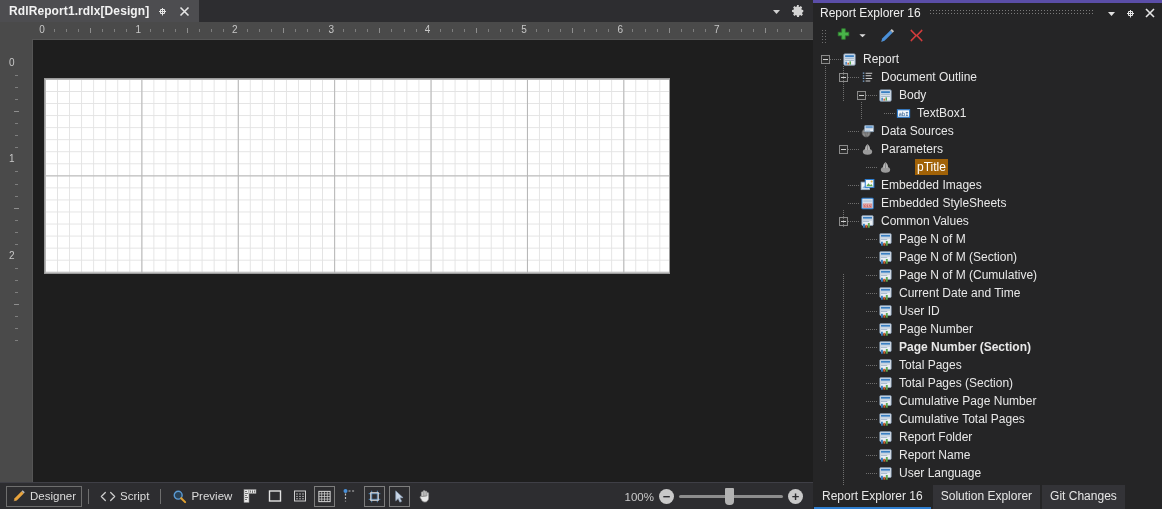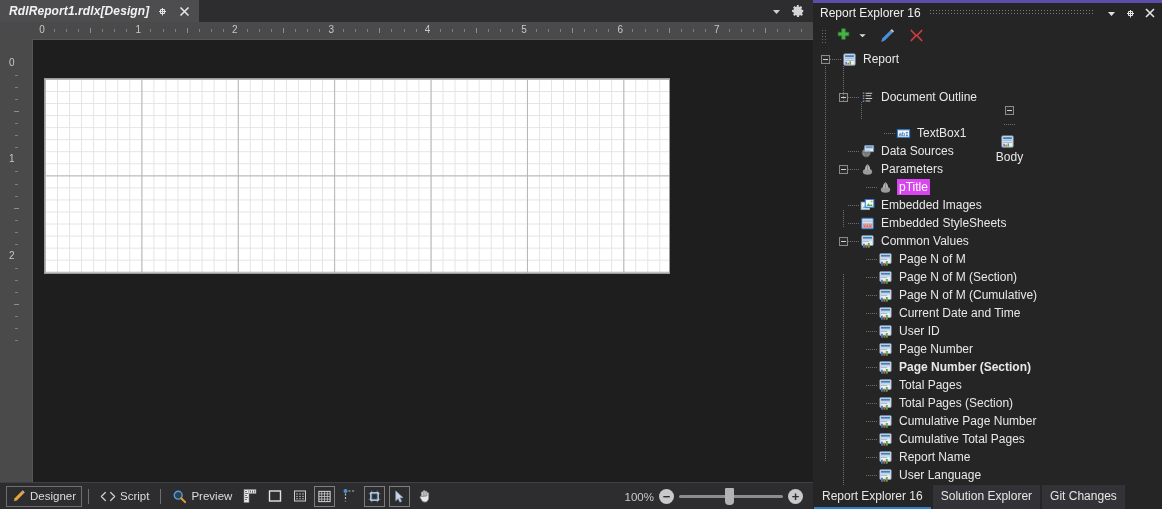--- a/index.html
+++ b/index.html
@@ -26,21 +26,20 @@
     display: flex; flex-direction: column;
   }
 
   
   #tabstrip {
     position: relative;
     height: 22px;
     background: #f9a8d4;
     display: flex; align-items: stretch;
     flex: none;
-    font-style: italic;
   }
   .doc-tab {
     display: flex; align-items: center;
     height: 22px;
     padding: 0 6px 0 9px;
     background: #4d4d50;
     color: #f2f2f2;
     font-size: 12px;
     font-weight: bold;
     white-space: nowrap;
@@ -274,21 +273,21 @@
     width: 11px; height: 18px; flex: none;
     display: inline-flex; align-items: center;
   }
   .node .guide::before {
     content: ""; width: 100%; height: 1px;
     background-image: linear-gradient(to right, #6e6e6e 1px, transparent 1px);
     background-size: 2px 1px;
   }
   .node .nicon { width: 16px; height: 16px; flex: none; margin-right: 4px; display: inline-flex; align-items: center; justify-content: center; }
   .node .nlabel { padding: 0 2px; line-height: 16px; }
-  .node.selected .nlabel { background: #d946ef; color: #ffffff; }
+  .node.selected .nlabel { background: #a16207; color: #ffffff; margin-left: 18px; }
   .vline {
     position: absolute; top: 0; bottom: 0; width: 1px;
     background-image: linear-gradient(to bottom, #6e6e6e 1px, transparent 1px);
     background-size: 1px 2px;
   }
 
   
   #explorer-tabs {
     height: 24px; flex: none;
     display: flex; align-items: stretch;
@@ -624,32 +623,32 @@
               <rect x="3.3" y="3.4" width="9.4" height="2.2" fill="#3a7fc1"></rect>
               <rect x="3.3" y="6.6" width="9.4" height="1" fill="#9ab0c6"></rect>
               <rect x="3.3" y="8.4" width="9.4" height="1" fill="#9ab0c6"></rect>
               <rect x="3.6" y="10.4" width="1.6" height="3" fill="#3a7fc1"></rect>
               <rect x="5.8" y="11.4" width="1.6" height="2" fill="#d4622f"></rect>
               <rect x="8" y="10" width="1.6" height="3.4" fill="#5ba84f"></rect>
             </svg>
           </span>
           <span class="nlabel">Report</span>
         </div>
-        <div class="node" style="padding-left: 26px; margin-top: 20px;">
+        <div class="node" style="padding-left: 26px;">
           <span class="expander"></span>
           <span class="guide"></span>
           <span class="nicon">
             <svg width="15" height="15" viewBox="0 0 16 16">
               <path d="M3 3.4h1.6 M3 6.2h1.6 M3 9h1.6 M3 11.8h1.6" stroke="#7fa8d0" stroke-width="1.3"></path>
               <path d="M6 3.4h7 M6 6.2h6 M6 9h7 M6 11.8h5" stroke="#d0d0d0" stroke-width="1.1"></path>
             </svg>
           </span>
           <span class="nlabel">Document Outline</span>
         </div>
-        <div class="node" style="padding-left: 44px; flex-direction: column;">
+        <div class="node" style="padding-left: 44px;">
           <span class="expander"></span>
           <span class="guide"></span>
           <span class="nicon">
             <svg width="15" height="15" viewBox="0 0 16 16">
               <rect x="2" y="2" width="12" height="12" rx="1" fill="#e9eef4" stroke="#8aa0b8" stroke-width="1"></rect>
               <rect x="3.3" y="3.4" width="9.4" height="2.2" fill="#3a7fc1"></rect>
               <rect x="3.3" y="6.6" width="9.4" height="1" fill="#9ab0c6"></rect>
               <rect x="3.3" y="8.4" width="9.4" height="1" fill="#9ab0c6"></rect>
               <rect x="3.6" y="10.4" width="1.6" height="3" fill="#3a7fc1"></rect>
               <rect x="5.8" y="11.4" width="1.6" height="2" fill="#d4622f"></rect>
@@ -920,20 +919,36 @@
               <rect x="3.2" y="3" width="9.6" height="2" fill="#3a7fc1"></rect>
               <rect x="3.2" y="5.9" width="9.6" height=".9" fill="#a0b5ca"></rect>
               <rect x="3.2" y="7.5" width="6.6" height=".9" fill="#a0b5ca"></rect>
               <rect x="3.2" y="10.4" width="2" height="4.2" fill="#3a7fc1"></rect>
               <rect x="5.8" y="11.6" width="2" height="3" fill="#d4622f"></rect>
               <rect x="8.4" y="9.6" width="2" height="5" fill="#5ba84f"></rect>
             </svg>
           </span>
           <span class="nlabel">Cumulative Total Pages</span>
         </div>
+        <div class="node" style="padding-left: 44px;">
+          <span class="expander empty"></span>
+          <span class="guide"></span>
+          <span class="nicon">
+            <svg width="15" height="15" viewBox="0 0 16 16">
+              <rect x="2" y="1.8" width="12" height="10.4" rx=".8" fill="#e9eef4" stroke="#8aa0b8" stroke-width=".9"></rect>
+              <rect x="3.2" y="3" width="9.6" height="2" fill="#3a7fc1"></rect>
+              <rect x="3.2" y="5.9" width="9.6" height=".9" fill="#a0b5ca"></rect>
+              <rect x="3.2" y="7.5" width="6.6" height=".9" fill="#a0b5ca"></rect>
+              <rect x="3.2" y="10.4" width="2" height="4.2" fill="#3a7fc1"></rect>
+              <rect x="5.8" y="11.6" width="2" height="3" fill="#d4622f"></rect>
+              <rect x="8.4" y="9.6" width="2" height="5" fill="#5ba84f"></rect>
+            </svg>
+          </span>
+          <span class="nlabel">Report Folder</span>
+        </div>
         <div class="node" style="padding-left: 44px; text-align: center;">
           <span class="expander empty"></span>
           <span class="guide"></span>
           <span class="nicon">
             <svg width="15" height="15" viewBox="0 0 16 16">
               <rect x="2" y="1.8" width="12" height="10.4" rx=".8" fill="#e9eef4" stroke="#8aa0b8" stroke-width=".9"></rect>
               <rect x="3.2" y="3" width="9.6" height="2" fill="#3a7fc1"></rect>
               <rect x="3.2" y="5.9" width="9.6" height=".9" fill="#a0b5ca"></rect>
               <rect x="3.2" y="7.5" width="6.6" height=".9" fill="#a0b5ca"></rect>
               <rect x="3.2" y="10.4" width="2" height="4.2" fill="#3a7fc1"></rect>

